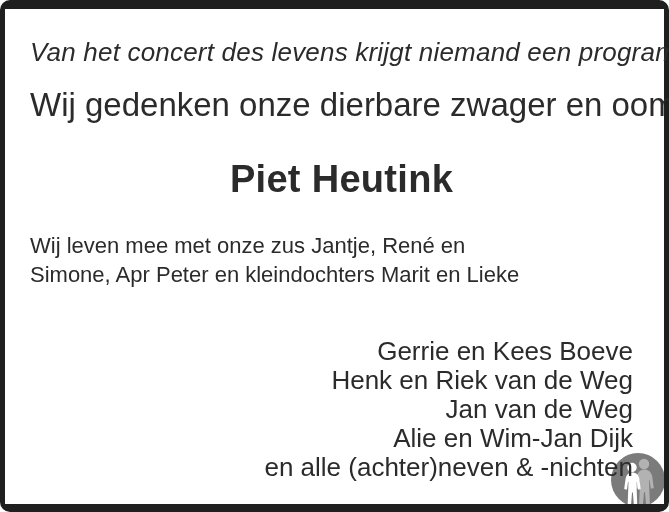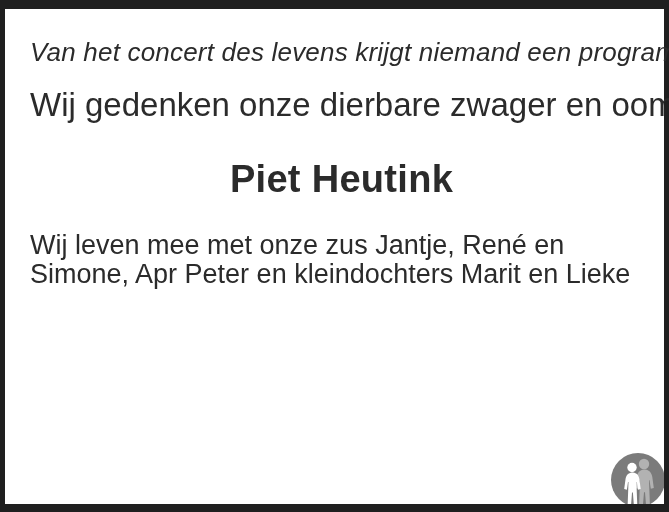--- a/index.html
+++ b/index.html
@@ -7,20 +7,21 @@
   body {
     font-family: "Liberation Sans", sans-serif;
     color: var(--text, #2b2b2b);
   }
   .page {
     position: relative;
     width: 669px;
     height: 512px;
     background: #ffffff;
     overflow: hidden;
+    border-radius: 10px;
   }
   
   .frame {
     position: absolute;
     inset: 0;
     border-style: solid;
     border-color: var(--frame, #1f1f1f);
     border-width: 9px 5px 8px 5px;
     overflow: hidden;
     background: #ffffff;
@@ -52,21 +53,21 @@
     position: absolute;
     left: 14px; right: 0; top: 158px;
     text-align: center;
     font-size: 38px;
     font-weight: 700;
     letter-spacing: 0.3px;
   }
   .condolence {
     position: absolute;
     left: 30px; top: 231px;
-    font-size: 27px;
+    font-size: 22px;
     line-height: 29px;
     white-space: nowrap;
   }
   .signatories {
     position: absolute;
     right: 36px; top: 337px;
     text-align: right;
     font-size: 26px;
     line-height: 29px;
     white-space: nowrap;
@@ -100,15 +101,22 @@
 
     <div class="intro">Wij gedenken onze dierbare zwager en oom</div>
 
     <div class="deceased-name">Piet Heutink</div>
 
     <div class="condolence">
       <div>Wij leven mee met onze zus Jantje, René en</div>
       <div>Simone, Apr Peter en kleindochters Marit en Lieke</div>
     </div>
 
+    <div class="signatories">
+      <div>Gerrie en Kees Boeve</div>
+      <div>Henk en Riek van de Weg</div>
+      <div>Jan van de Weg</div>
+      <div>Alie en Wim-Jan Dijk</div>
+      <div>en alle (achter)neven &amp; -nichten</div>
+    </div>
   </div>
 
 </div>
 
 </body></html>

